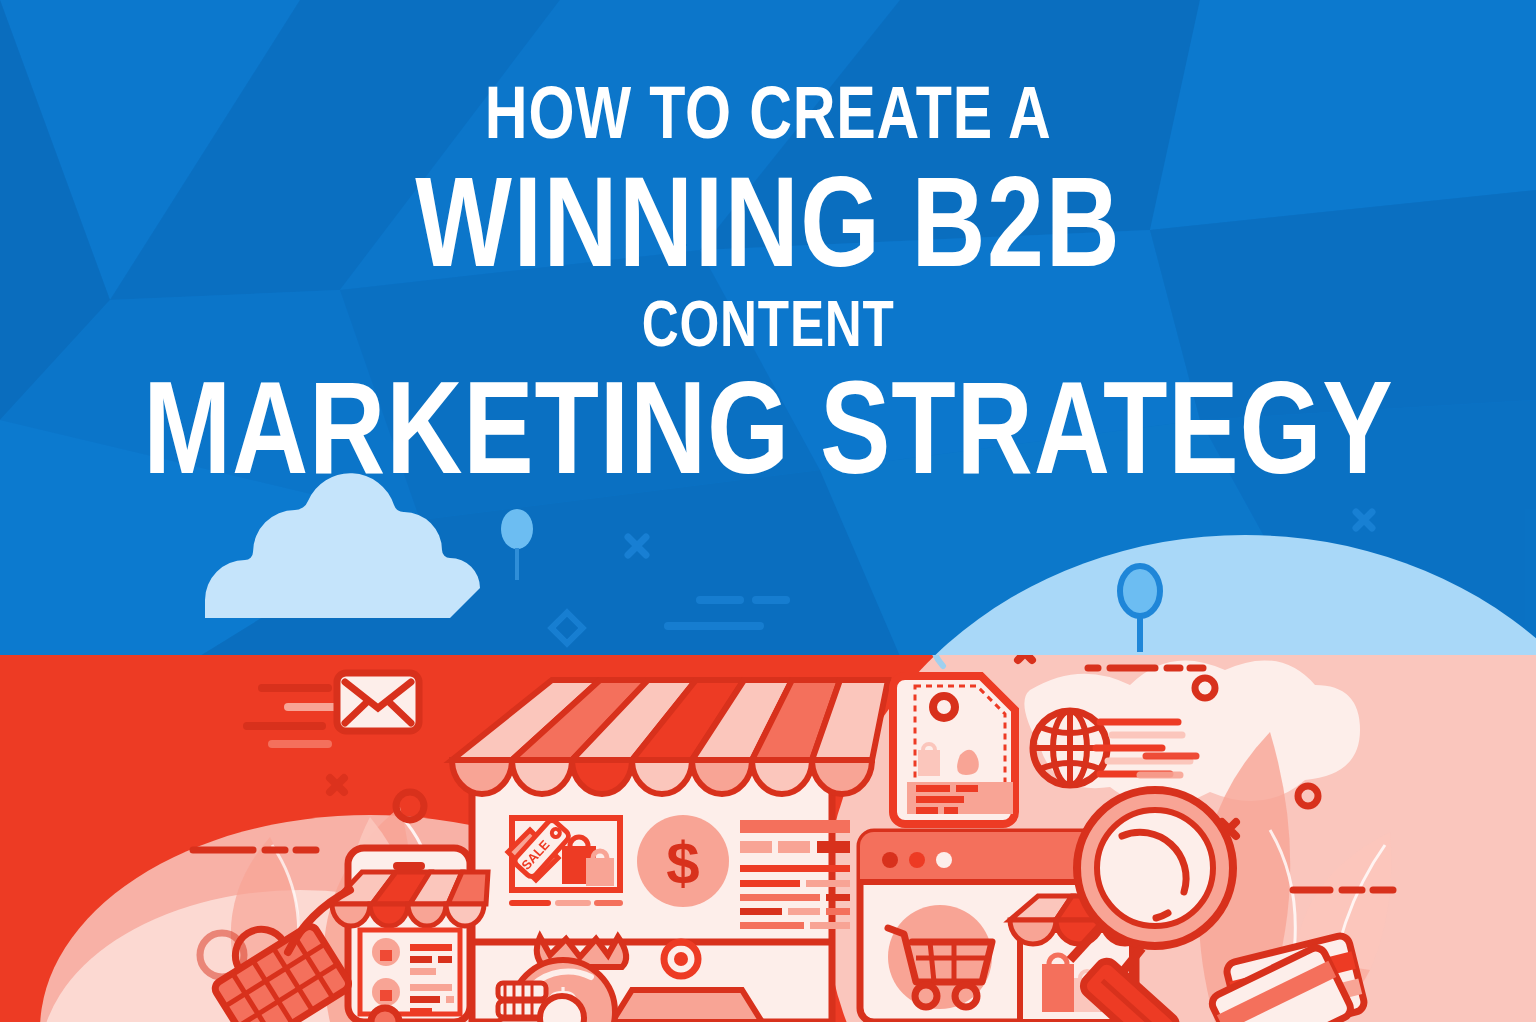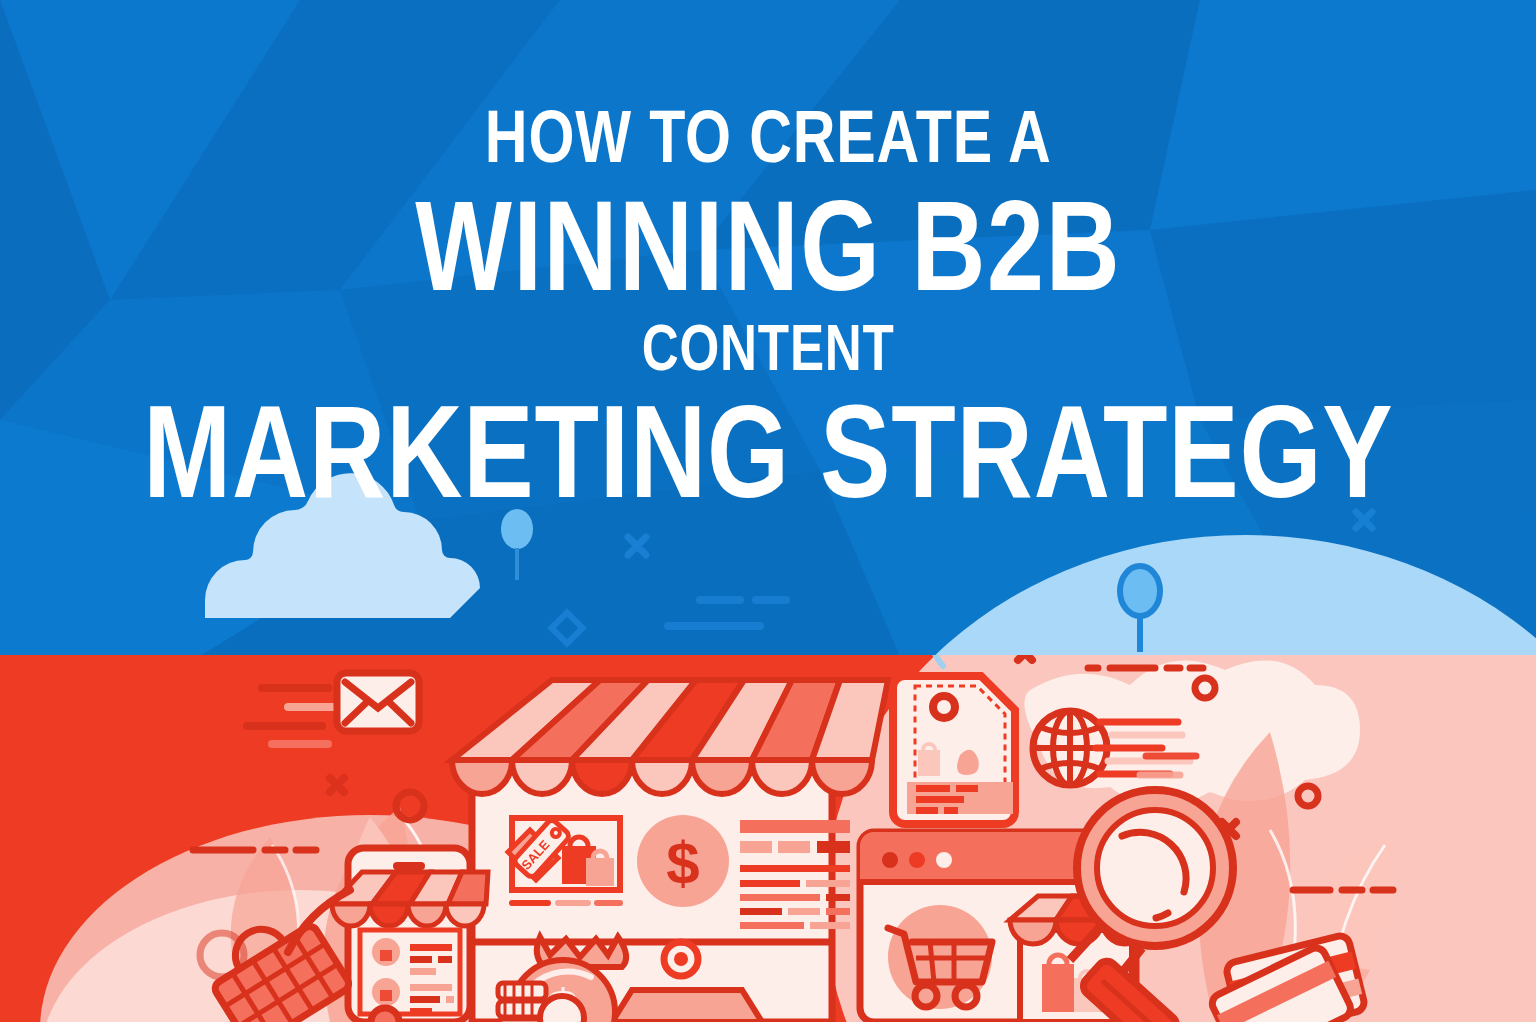--- a/index.html
+++ b/index.html
@@ -11,21 +11,21 @@
   
   .sky{position:absolute;left:0;top:0;width:1536px;height:656px;background:#0b74c8;overflow:hidden;}
   .sky svg{position:absolute;left:0;top:0;}
   
   .ground{position:absolute;left:0;top:655px;width:1536px;height:367px;background:#ed3b24;overflow:hidden;}
   .ground svg{position:absolute;left:0;top:0;}
   
   .title-wrap{
     position:absolute;left:0;top:0;width:1536px;height:656px;
     display:flex;flex-direction:column;align-items:center;justify-content:flex-start;
-    padding-top:100px;box-sizing:border-box;pointer-events:none;
+    padding-top:76px;box-sizing:border-box;pointer-events:none;
   }
   .t-line{
     color:#ffffff;font-family:"Liberation Sans",sans-serif;font-weight:bold;
     text-transform:uppercase;line-height:1;white-space:nowrap;
     transform:scaleX(.80);transform-origin:center center;letter-spacing:1px;
   }
   .t1{font-size:74px;margin-bottom:8px;}
   .t2{font-size:128px;margin-bottom:6px;letter-spacing:2px;}
   .t3{font-size:64px;margin-bottom:6px;}
   .t4{font-size:132px;letter-spacing:1px;}

